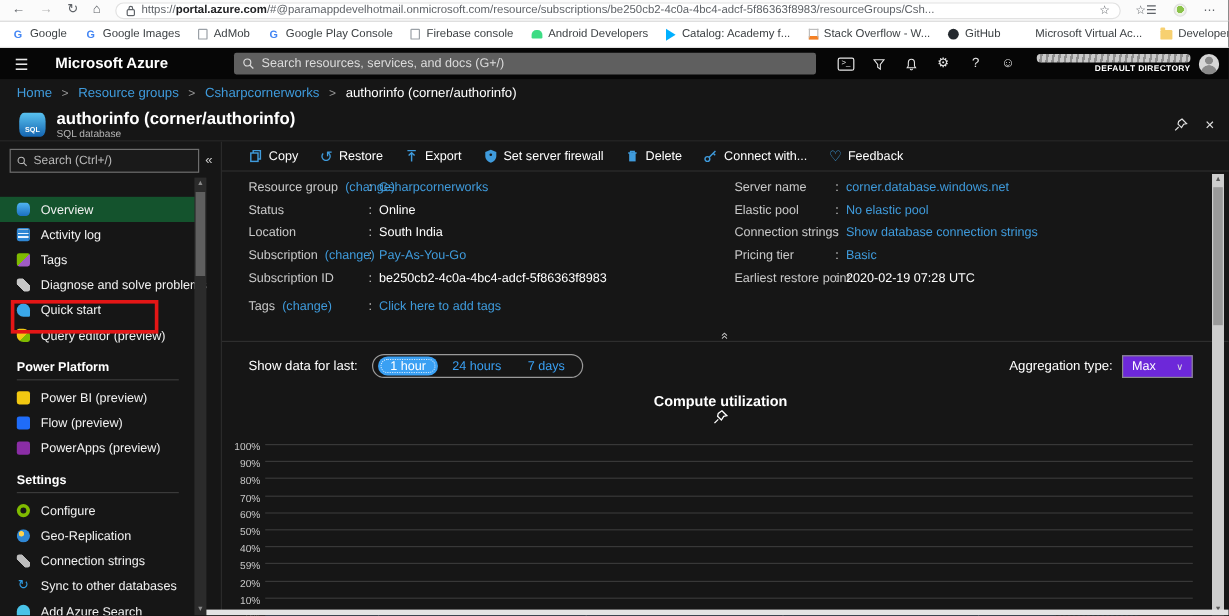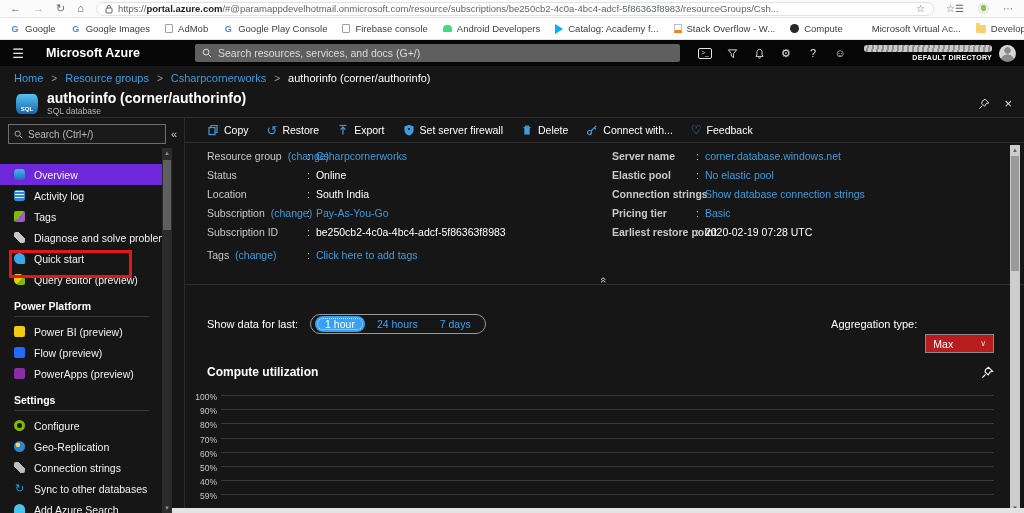--- a/index.html
+++ b/index.html
@@ -70,21 +70,21 @@
 
   
   .sidebar { width:185px; flex:none; position:relative; border-right:1px solid #2a2a2a; background:#161616; }
   .side-search-row { display:flex; align-items:center; margin:6px 6px 4px 8px; gap:4px; }
   .side-search { flex:1; height:20px; border:1px solid #6e6e6e; background:#1a1a1a; display:flex; align-items:center; gap:5px; padding:0 5px; }
   .side-search input { flex:1; min-width:0; background:transparent; border:none; outline:none; color:#cccccc; font-size:10px; font-family:"Liberation Sans",sans-serif; }
   .side-search input::placeholder { color:#b9b9b9; opacity:1; }
   .collapse-btn { color:#cfcfcf; font-size:11px; width:12px; text-align:center; }
   .side-nav { width:163px; }
   .side-item { height:21px; display:flex; align-items:center; gap:9px; padding-left:14px; font-size:10.5px; color:#f2f2f2; white-space:nowrap; }
-  .side-item.selected { background:#6d28d9;margin-top:20px; }
+  .side-item.selected { background:#14532d;margin-top:20px; }
   .sec-header { padding:10px 14px 2px; font-size:10.5px; font-weight:bold; color:#ffffff; }
   .sec-divider { height:1px; background:#3a3a3a; margin:2px 14px 4px; }
   .ic { width:11px; height:11px; flex:none; border-radius:2px; }
   .tic { width:11px; flex:none; font-size:11px; line-height:1; text-align:center; }
   .ic-overview { background:linear-gradient(#4fb3f0,#1b6fc0); border-radius:3px/4px; }
   .ic-activity { background:repeating-linear-gradient(180deg,#eaf4ff 0 1px,#2f87d4 1px 3px); border:1px solid #2f87d4; }
   .ic-tags { background:linear-gradient(135deg,#7fba00 0 50%,#a05cc4 50%); }
   .ic-diagnose { background:linear-gradient(45deg,transparent 28%,#c8c8c8 28% 72%,transparent 72%); }
   .ic-quickstart { background:#3aa7e8; border-radius:50% 50% 10% 50%; }
   .ic-queryeditor { background:linear-gradient(135deg,#f2c811 0 55%,#7fba00 55%); border-radius:2px 50% 2px 50%; }
@@ -106,38 +106,38 @@
   .main { flex:1; position:relative; background:#161616; }
   .cmd-bar { height:25px; display:flex; align-items:center; gap:18px; padding-left:22px; border-bottom:1px solid #2e2e2e; }
   .cmd { display:flex; align-items:center; gap:5px; font-size:10.5px; color:#ffffff; white-space:nowrap; }
   .cmd .ti { color:#3f9bdc; font-size:12px; line-height:1; display:inline-flex; }
   .essentials { display:flex; padding:7px 0 0 22px; }
   .e-col-left { width:405px; flex:none; }
   .e-col-right { flex:1; }
   .e-row { height:19px; display:flex; font-size:10.5px; white-space:nowrap; }
   .e-row.tags-row { margin-top:4px; }
   .e-label { color:#c9c9c9; }
-  .lbl-w1 { width:100px; flex:none; } .lbl-w2 { width:84px; flex:none;font-weight:bold; }
+  .lbl-w1 { width:100px; flex:none; } .lbl-w2 { width:84px; flex:none; }
   .e-change { color:#3f9bdc; margin-left:3px; }
   .colon { color:#c9c9c9; margin-right:6px; }
   .colon::before { content:":"; }
   .e-value { color:#ffffff; }
   .e-value.link { color:#3f9bdc; }
   .collapse-row { height:12px; margin-top:2px; text-align:center; }
   .dbl-chevron { display:inline-block; transform:rotate(90deg); color:#cfcfcf; font-size:11px; }
   .hdivider { height:1px; background:#2e2e2e; margin-top:2px; }
   .controls { display:flex; align-items:center; padding:10px 30px 0 22px; }
   .show-label, .agg-label { font-size:11px; color:#ffffff; white-space:nowrap; }
   .range-group { margin-left:12px; border:1px solid #9a9a9a; border-radius:11px; height:20px; display:flex; align-items:center; padding:0 4px; gap:2px; }
   .pill { font-size:10.5px; color:#3aa0f3; padding:0 10px; line-height:16px; }
   .pill.selected { background:#3aa0f3; color:#ffffff; border-radius:9px; outline:1px dotted #cfe8ff; outline-offset:-3px; }
   .spacer { flex:1; }
-  .agg-select { margin-left:8px; border:1px solid #8a8a8a; height:19px; display:flex; align-items:center; gap:27px; padding:0 7px; font-size:10.5px; color:#ffffff; background:#b91c1c;margin-top:39px; }
+  .agg-select { margin-left:8px; border:1px solid #8a8a8a; height:19px; display:flex; align-items:center; gap:17px; padding:0 7px; font-size:10.5px; color:#ffffff; background:#6d28d9; }
   .agg-chevron { font-size:8px; color:#dddddd; }
-  .chart-title-row { display:flex; align-items:center; justify-content:space-between; padding:12px 30px 0 22px; }
+  .chart-title-row { display:flex; align-items:center; justify-content:space-between; padding:12px 30px 0 22px;flex-direction:column; }
   .chart-title { font-size:12px; font-weight:bold; color:#ffffff; }
   .chart-wrap { position:relative; margin:14px 30px 0 8px; height:162px; }
   .plot { position:absolute; left:28px; right:0; top:2px; bottom:18px; }
   .gl { position:absolute; left:0; right:0; border-top:1px solid #383838; }
   .gl.base { border-top-color:#4a4a4a; }
   .ylab { position:absolute; left:-30px; top:-4px; width:26px; text-align:right; font-size:8.5px; color:#c8c8c8; }
   .chart-line { position:absolute; bottom:-1px; left:0; width:85%; border-top:2px solid #2e74c9; }
   .chart-line-dotted { position:absolute; bottom:-1px; left:85%; width:9%; border-top:2px dotted #2e74c9; }
   .xtick { position:absolute; bottom:-2px; width:1px; height:5px; background:#9a9a9a; }
   .xlab { position:absolute; top:100%; margin-top:4px; transform:translateX(-50%); font-size:8.5px; color:#cfcfcf; white-space:nowrap; }
@@ -203,21 +203,21 @@
     <span class="bm">
         <span class="bi play-ic"></span>
         <span>Catalog: Academy f...</span>
       </span>
     <span class="bm">
         <span class="bi so-ic"></span>
         <span>Stack Overflow - W...</span>
       </span>
     <span class="bm">
         <span class="bi gh-ic"></span>
-        <span>Compute</span>
+        <span>GitHub</span>
       </span>
     <span class="bm">
         <span class="bi ms-ic">
           <span></span>
           <span></span>
           <span></span>
           <span></span>
         </span>
         <span>Microsoft Virtual Ac...</span>
       </span>

